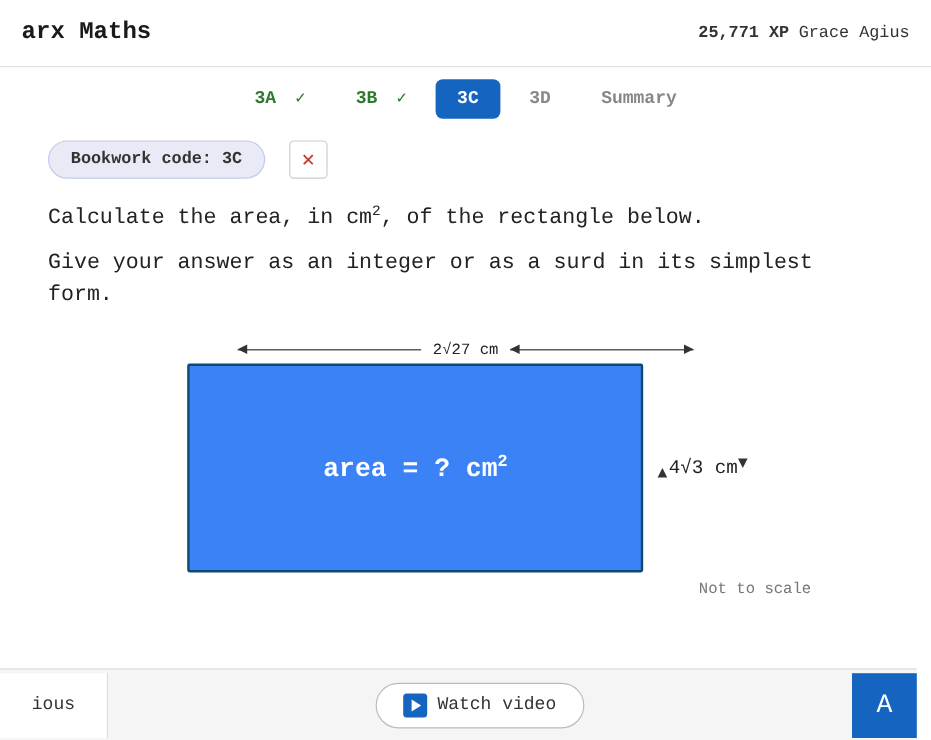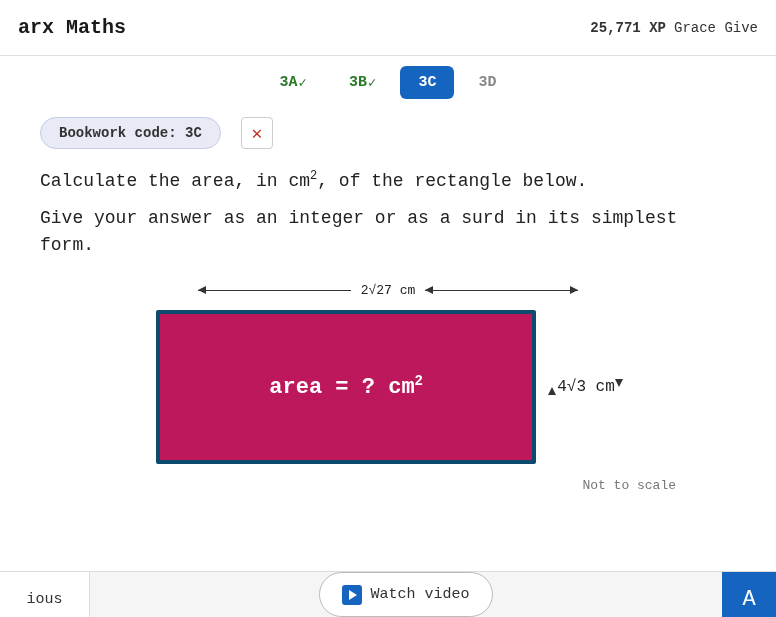--- a/index.html
+++ b/index.html
@@ -45,21 +45,21 @@
       padding: 10px 0 0 0;
     }
     .tab {
       padding: 8px 18px;
       border-radius: 6px;
       font-size: 15px;
       font-weight: 600;
       cursor: pointer;
       display: flex;
       align-items: center;
-      gap: 1px;
+      gap: 16px;
       color: #555;
       border: none;
       background: transparent;
     }
     .tab.completed {
       color: #2c7a2c;
       background: transparent;
     }
     .tab.active {
       background: #1565c0;
@@ -185,23 +185,23 @@
     }
 
     
     .rect-row {
       display: flex;
       align-items: center;
       gap: 16px;
     }
     .green-rect {
       width: 380px;
-      height: 154px;
-      background: #be185d;
-      border: 4px solid #0c4a6e;
+      height: 174px;
+      background: #3b82f6;
+      border: 2px solid #0c4a6e;
       border-radius: 2px;
       display: flex;
       align-items: center;
       justify-content: center;
     }
     .area-label {
       font-size: 22px;
       font-weight: 700;
       color: #fff;
     }
@@ -251,25 +251,26 @@
       margin-top: 6px;
       font-size: 13px;
       color: #777;
     }
 
     
     .bottom-bar {
       position: absolute;
       bottom: 0;
       left: 0;
-      right: 0;
-      height: 46px;
+      right: 12px;
+      height: 60px;
       background: #f5f5f5;
       border-top: 1px solid #ddd;
       display: flex;
+      align-items: center;
       justify-content: space-between;
       padding: 0 0 0 0;
     }
     .prev-btn {
       width: 90px;
       height: 54px;
       background: #fff;
       border: none;
       border-right: 1px solid #ddd;
       font-size: 15px;
@@ -321,38 +322,41 @@
       justify-content: center;
     }
   </style>
 </head>
 <body>
 
 <div class="header">
   <div class="header-left">arx Maths</div>
   <div class="header-right">
     <span class="xp-text">25,771 XP</span>
-    <span>Grace Give</span>
+    <span>Grace Agius</span>
   </div>
 </div>
 
 <div class="nav-tabs">
   <button class="tab completed">
     <span>3A</span>
     <span class="checkmark">✓</span>
   </button>
   <button class="tab completed">
     <span>3B</span>
     <span class="checkmark">✓</span>
   </button>
   <button class="tab active">
     <span>3C</span>
   </button>
   <button class="tab inactive">
     <span>3D</span>
+  </button>
+  <button class="tab inactive">
+    <span>Summary</span>
   </button>
 </div>
 
 <div class="main-content">
 
   <div class="bookwork-bar">
     <div class="bookwork-code">Bookwork code: 3C</div>
     <div class="calculator-badge">
       <div class="calc-icon">
         <span class="calc-icon-inner">✕</span>

